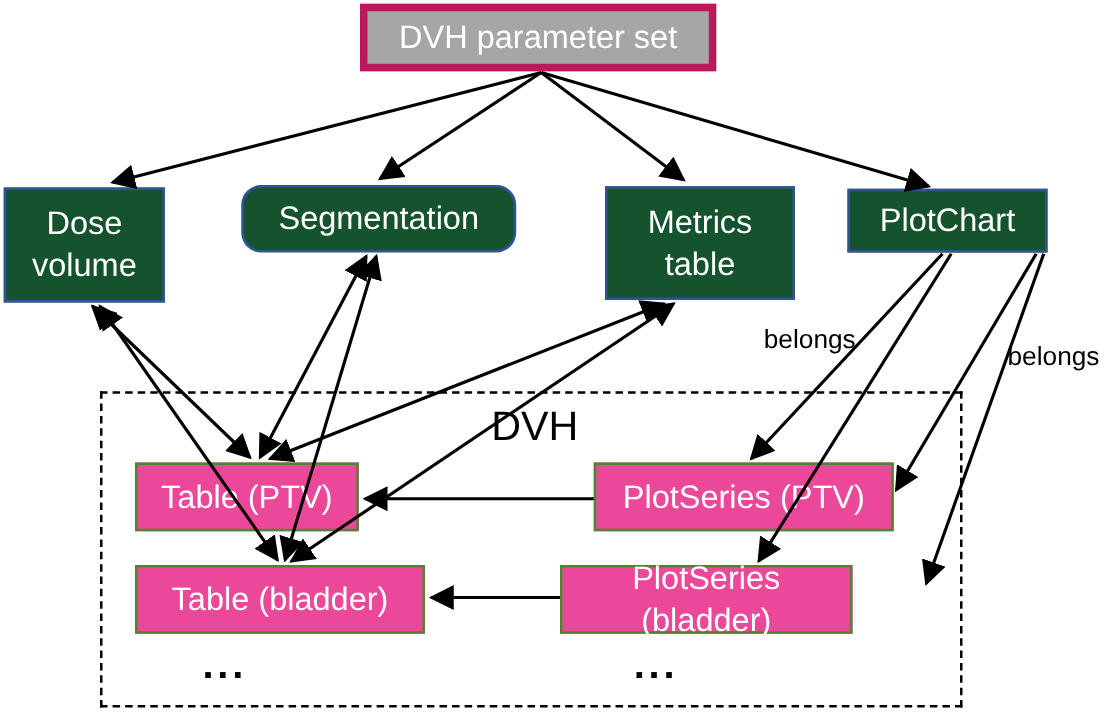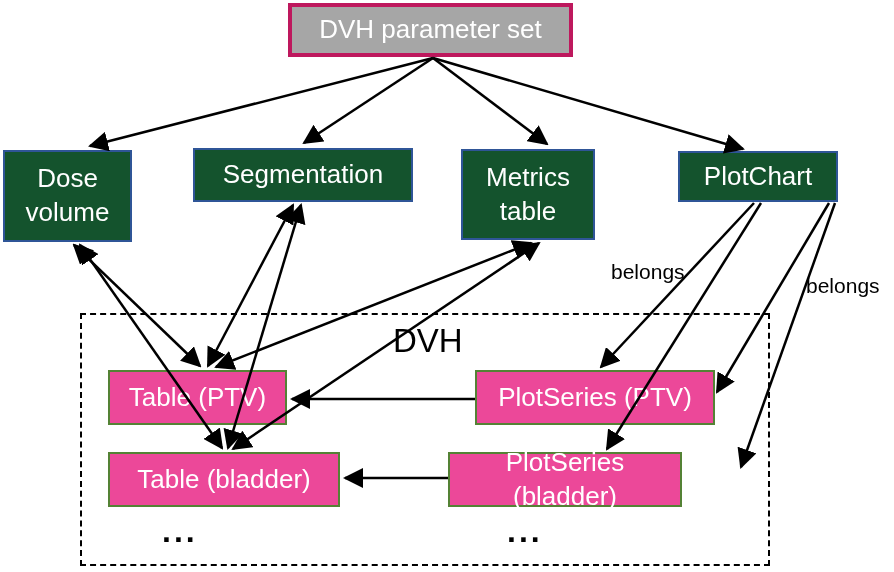--- a/index.html
+++ b/index.html
@@ -17,21 +17,21 @@
     display: flex;
     align-items: center;
     justify-content: center;
     text-align: center;
     color: #ffffff;
     font-size: 26px;
     line-height: 1.3;
     z-index: 1;
     padding: 0 4px;
   }
-  .node.gray  { background: #a6a6a6; border: 4px solid #be185d; }
+  .node.gray  { background: #a6a6a6; border: 6px solid #be185d; }
   .node.blue  { background: #14532d; border: 2px solid #2f5597; }
   .node.green { background: #ec4899; border: 2px solid #548235; }
   #dvh-group {
     position: absolute;
     box-sizing: border-box;
     left: 80px; top: 313px; width: 690px; height: 253px;
     border: 2px dashed #000000;
     z-index: 0;
   }
   .edge-label {
@@ -73,25 +73,25 @@
   <div id="dvh-group"></div>
 
   <div class="node gray" style="left:288px; top:3px; width:285px; height:54px;">
     <span>DVH parameter set</span>
   </div>
 
   <div class="node blue" style="left:3px; top:150px; width:129px; height:92px;">
     <span>Dose volume</span>
   </div>
 
-  <div class="node blue" style="left:193px; top:148px; width:220px; height:54px;">
+  <div class="node blue" style="left:193px; top:148px; width:220px; height:54px;border-radius:16px;">
     <span>Segmentation</span>
   </div>
 
-  <div class="node blue" style="left:461px; top:149px; width:134px; height:91px;align-items:center;">
+  <div class="node blue" style="left:484px; top:149px; width:152px; height:91px;align-items:center;">
     <span>Metrics table</span>
   </div>
 
   <div class="node blue" style="left:678px; top:151px; width:160px; height:51px;">
     <span>PlotChart</span>
   </div>
 
   <div class="node green" style="left:108px; top:370px; width:179px; height:55px;">
     <span>Table (PTV)</span>
   </div>

